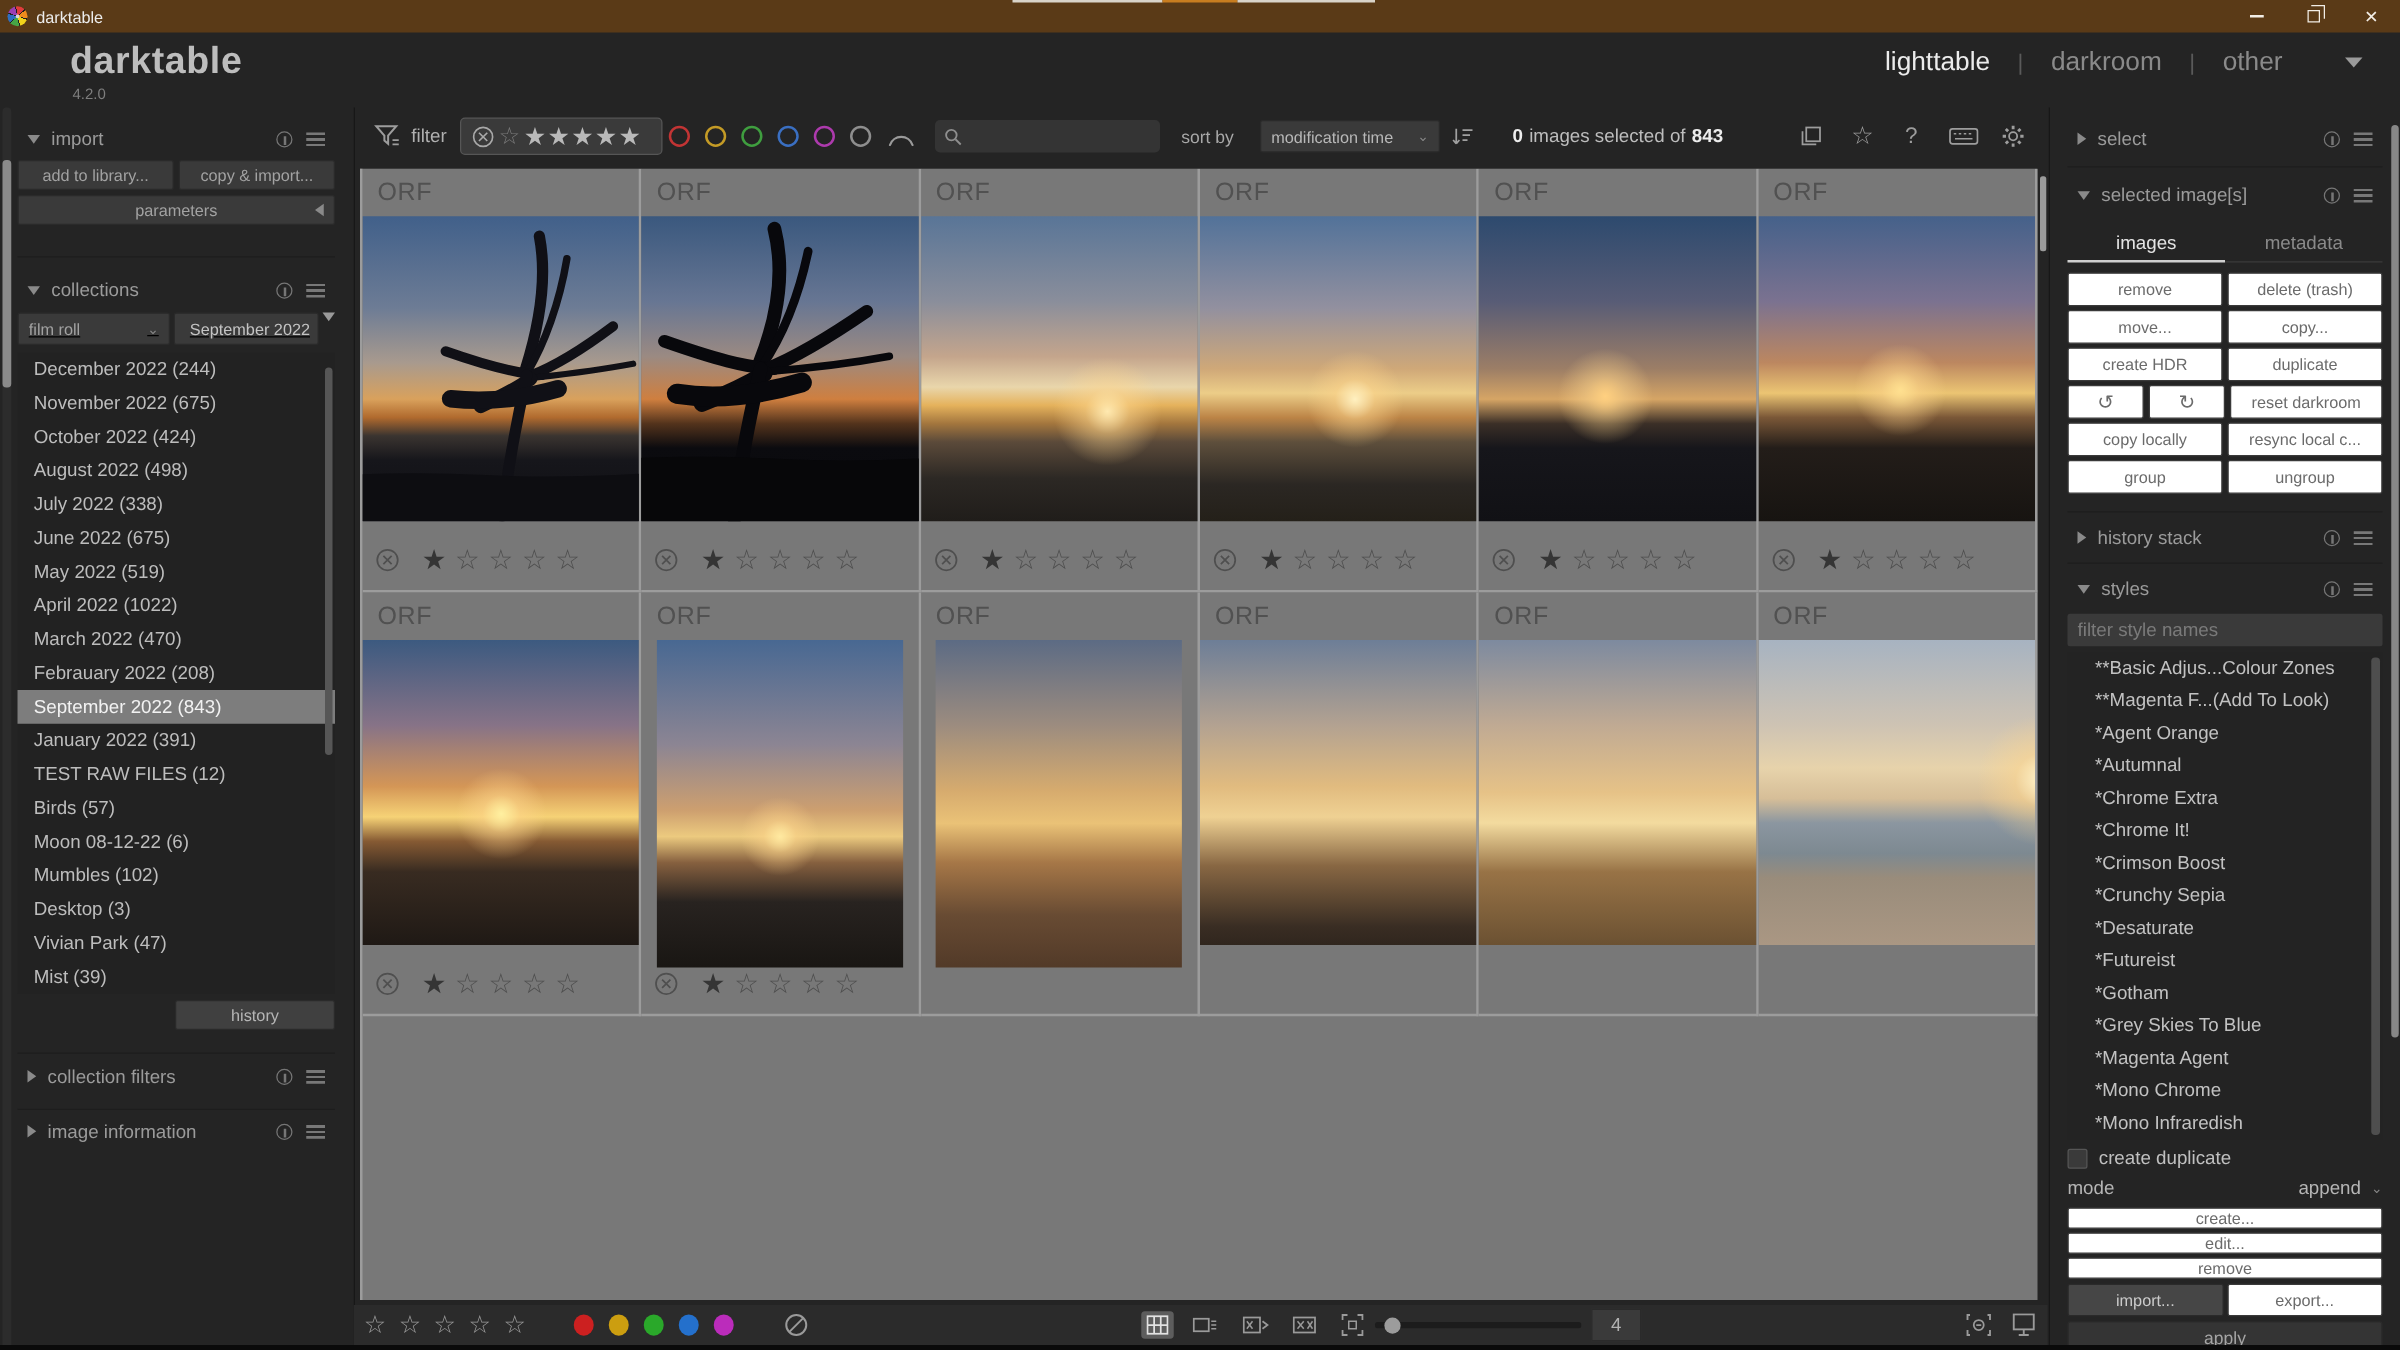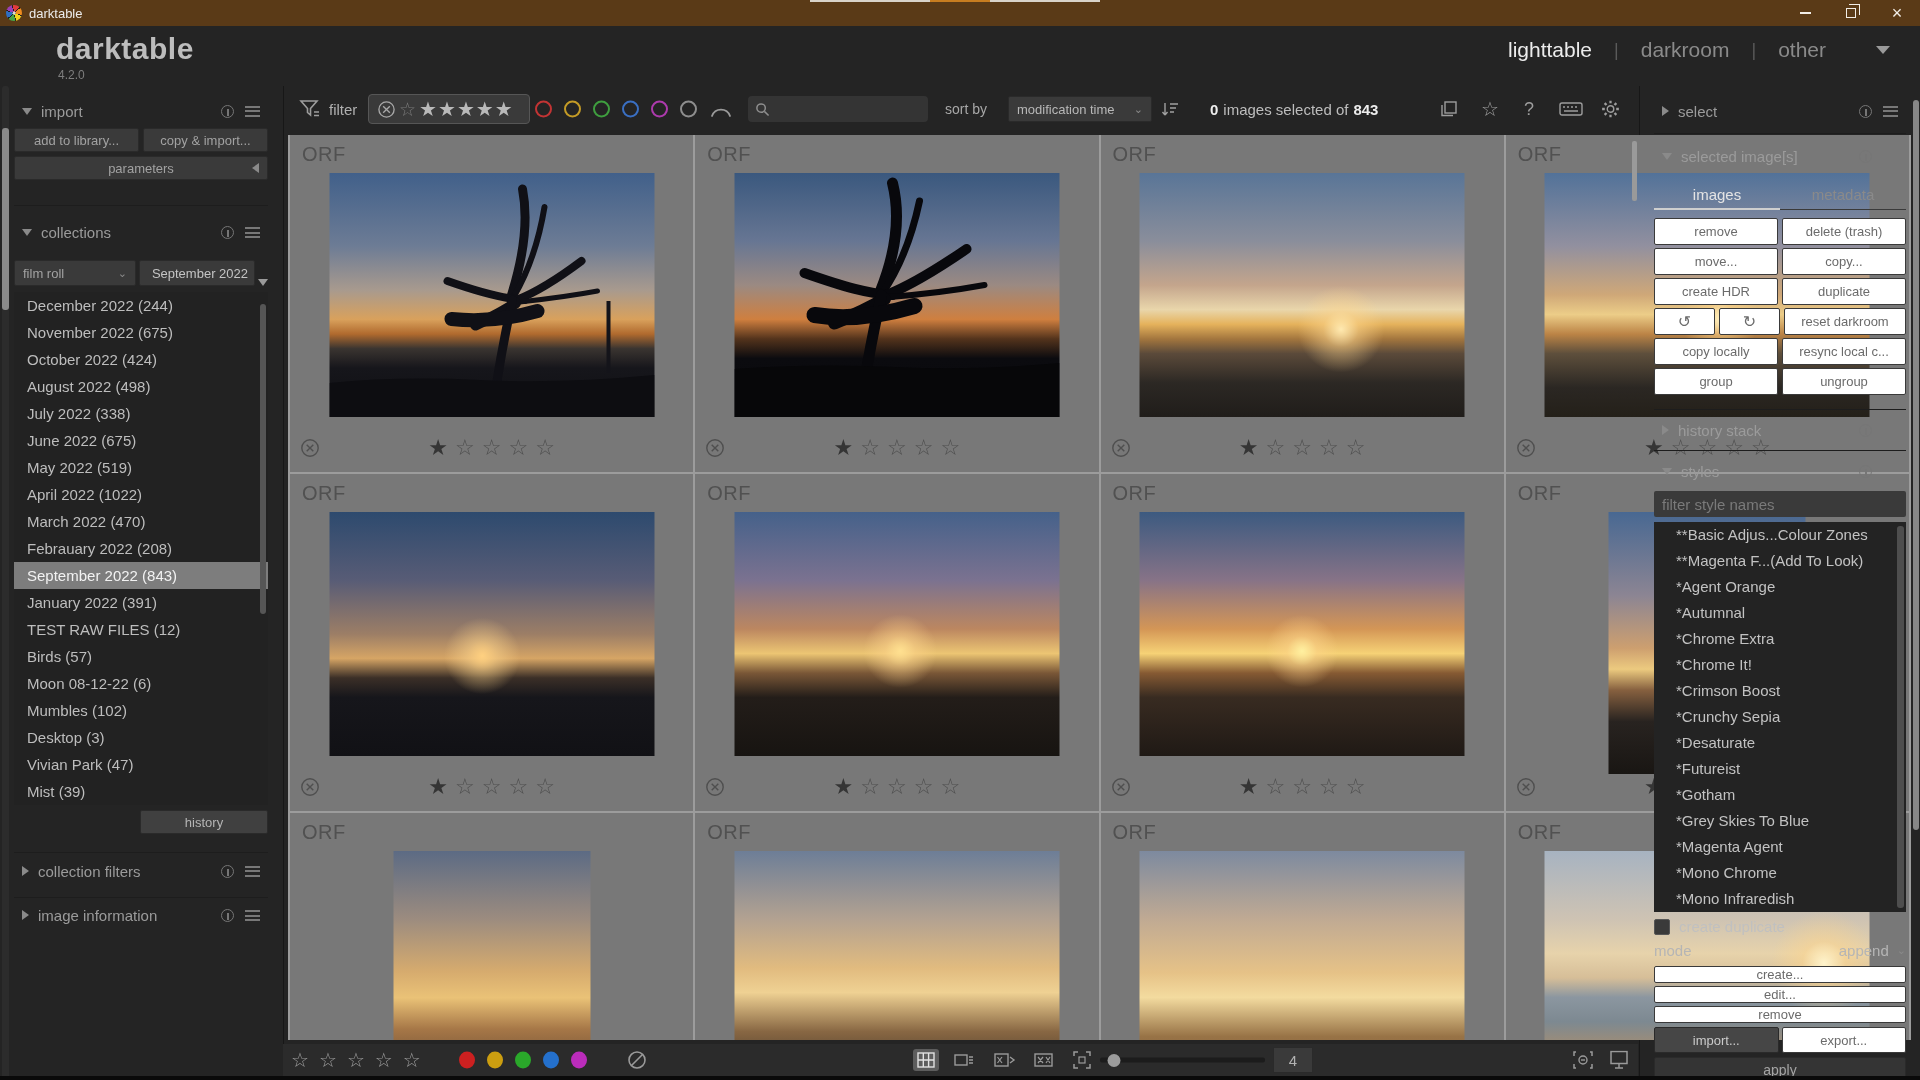--- a/index.html
+++ b/index.html
@@ -61,22 +61,22 @@
   .rating-box .st{color:#b9b9b9;font-size:20px;}
   .color-ring{width:17px;height:17px;border-radius:50%;border:2px solid;}
   .search-box{left:465px;width:180px;height:26px;background:#343434;border-radius:4px;display:flex;align-items:center;padding:0 7px;gap:6px;}
   .search-input{background:transparent;border:none;outline:none;color:#c0c0c0;font-size:13px;width:140px;}
   .sort-dd{left:725px;width:144px;height:26px;background:#3a3a3a;border:1px solid #2a2a2a;border-radius:2px;
     color:#b8b8b8;font-size:13px;display:flex;align-items:center;padding:0 8px;gap:8px;}
   .status{font-size:15px;color:#bdbdbd;display:flex;gap:5px;align-items:center;}
   .status b{color:#ededed;}
   .tt-icon{color:#9d9d9d;font-size:17px;}
   
-  .grid{position:absolute;left:288px;top:135px;width:1623px;height:905px;overflow:hidden;
-    display:grid;grid-template-columns:repeat(4,1fr);grid-template-rows:339px 339px 339px;
+  .grid{position:absolute;left:288px;top:135px;width:1342px;height:905px;overflow:hidden;
+    display:grid;grid-template-columns:repeat(6,1fr);grid-template-rows:339px 339px 339px;
     border-left:2px solid #9c9c9c;background:#787878;}
   .cell{position:relative;background:#787878;border-right:2px solid #9c9c9c;border-bottom:2px solid #9c9c9c;overflow:hidden;}
   .orf{position:absolute;left:12px;top:8px;font-size:20px;color:#515151;letter-spacing:.5px;}
   .thumb{position:absolute;top:38px;left:50%;transform:translateX(-50%);}
   .thumb.landscape{width:325px;height:244px;}
   .thumb.portrait{width:197px;height:262px;}
   .cell-reject{position:absolute;left:10px;top:303px;}
   .cell-rating{position:absolute;left:0;top:300px;width:100%;display:flex;justify-content:center;gap:7px;font-size:22px;}
   .cell-rating .f{color:#353535;}
   .cell-rating .e{color:#4e4e4e;}
@@ -174,21 +174,21 @@
     <div class="divider" style="margin-top:25px;"></div>
 
     <div class="sec-hdr" style="margin-top:12px;">
       <span class="tri-down"></span>
       <span class="title">collections</span>
       <span class="hdr-icons">
         <span class="circle-i"></span>
         <span class="hamburger"></span>
       </span>
     </div>
-    <div style="display:flex;gap:3px;margin-top:14px;align-items:flex-end;">
+    <div style="display:flex;gap:3px;margin-top:4px;align-items:flex-start;text-decoration:underline;">
       <div class="btn" style="width:122px;height:26px;justify-content:space-between;padding:0 8px;">
         <span>film roll</span>
         <span style="color:#8a8a8a;font-size:11px;">⌄</span>
       </div>
       <div class="btn clip-right" style="flex:1;height:26px;justify-content:flex-end;padding:0 6px;color:#c4c4c4;">
         <span style="white-space:nowrap;">September 2022</span>
       </div>
       <span class="tri-down" style="border-top-color:#9a9a9a;"></span>
     </div>
     <div class="coll-list">

